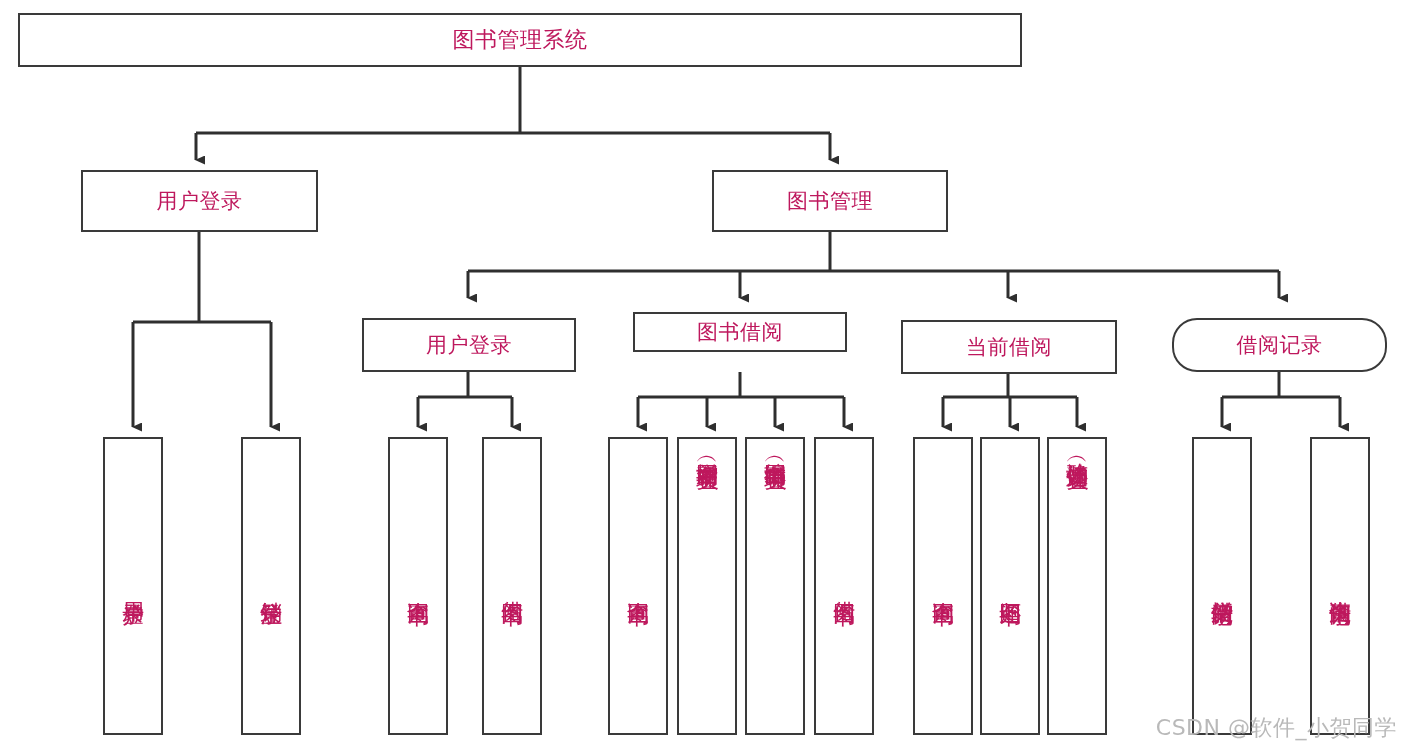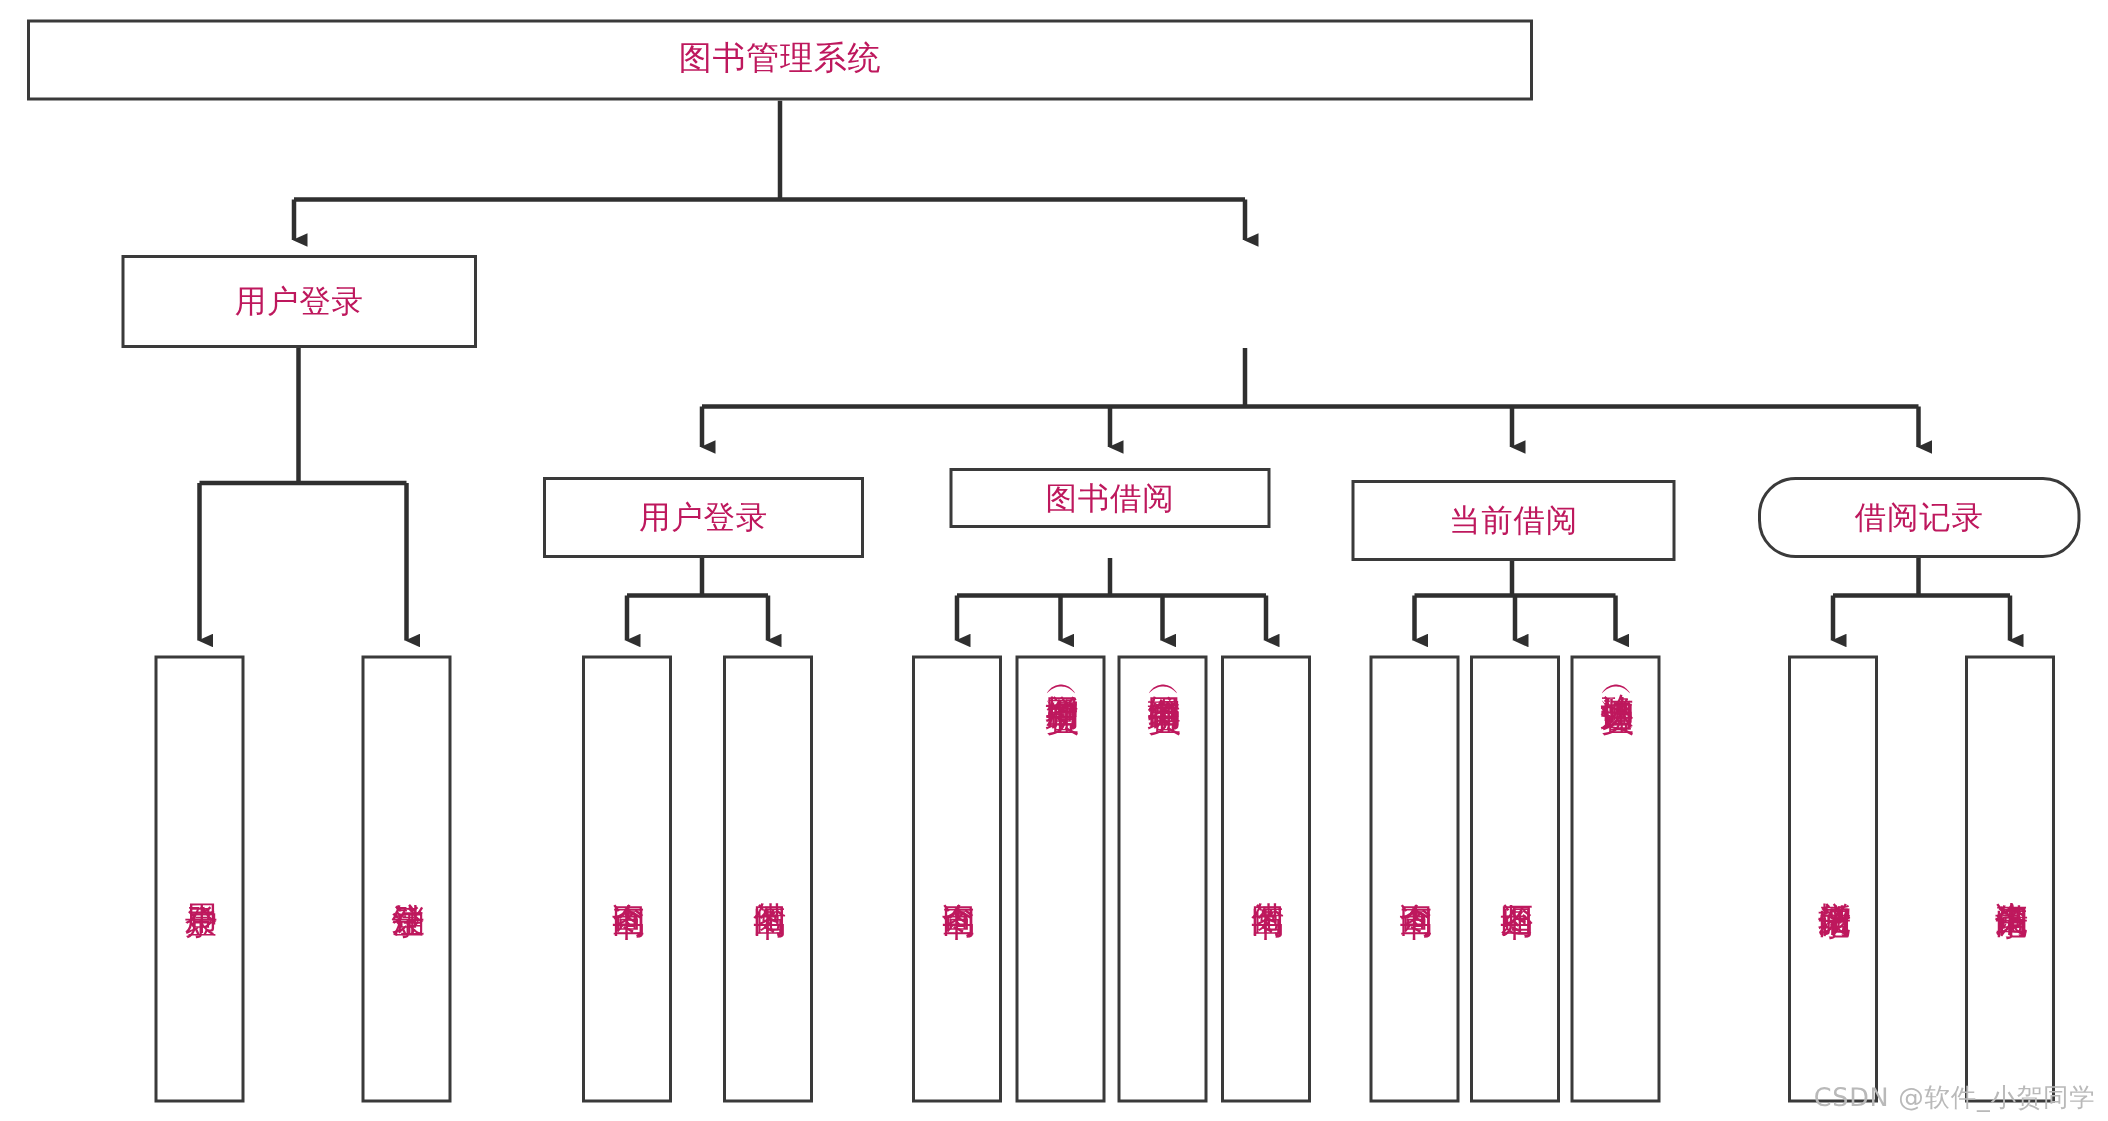--- a/index.html
+++ b/index.html
@@ -64,21 +64,21 @@
     white-space: nowrap;
   }
   .node.vertical.centered {
     align-items: center;
     padding-top: 0;
   }
   #watermark {
     position: absolute;
     right: 8px;
     bottom: 4px;
-    font-size: 17px;
+    font-size: 22px;
     color: #b9b9b9;
     letter-spacing: 0.5px;
     z-index: 5;
     white-space: nowrap;
   }
 </style>
 </head>
 <body>
 
 <div id="diagram-root">
@@ -133,20 +133,23 @@
     </g>
   </svg>
 
   <div class="node root horizontal" style="left:18px; top:13px; width:1004px; height:54px;">
     <span class="node-label">图书管理系统</span>
   </div>
 
   <div class="node horizontal" style="left:81px; top:170px; width:237px; height:62px;">
     <span class="node-label">用户登录</span>
   </div>
+  <div class="node horizontal" style="left:712px; top:170px; width:236px; height:62px;">
+    <span class="node-label">图书管理</span>
+  </div>
 
   <div class="node horizontal" style="left:362px; top:318px; width:214px; height:54px;">
     <span class="node-label">用户登录</span>
   </div>
   <div class="node horizontal" style="left:633px; top:312px; width:214px; height:40px;">
     <span class="node-label">图书借阅</span>
   </div>
   <div class="node horizontal" style="left:901px; top:320px; width:216px; height:54px;">
     <span class="node-label">当前借阅</span>
   </div>

